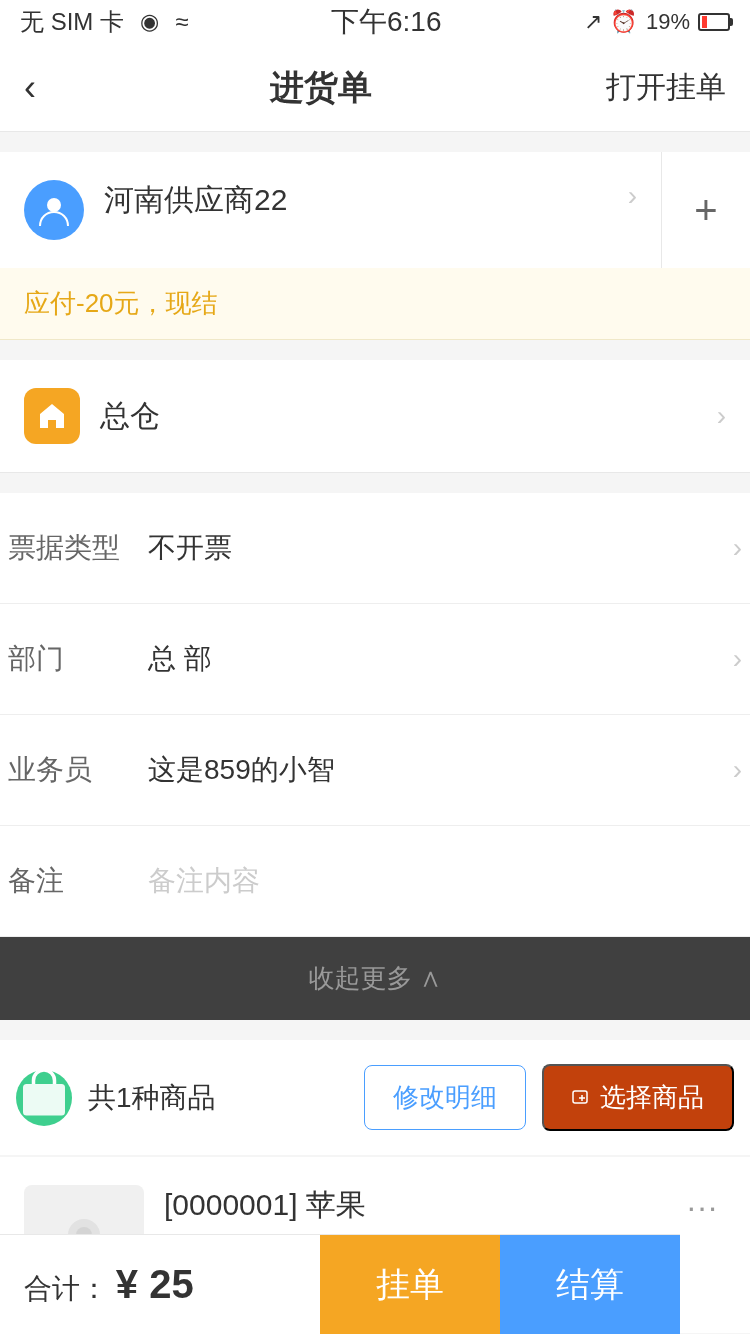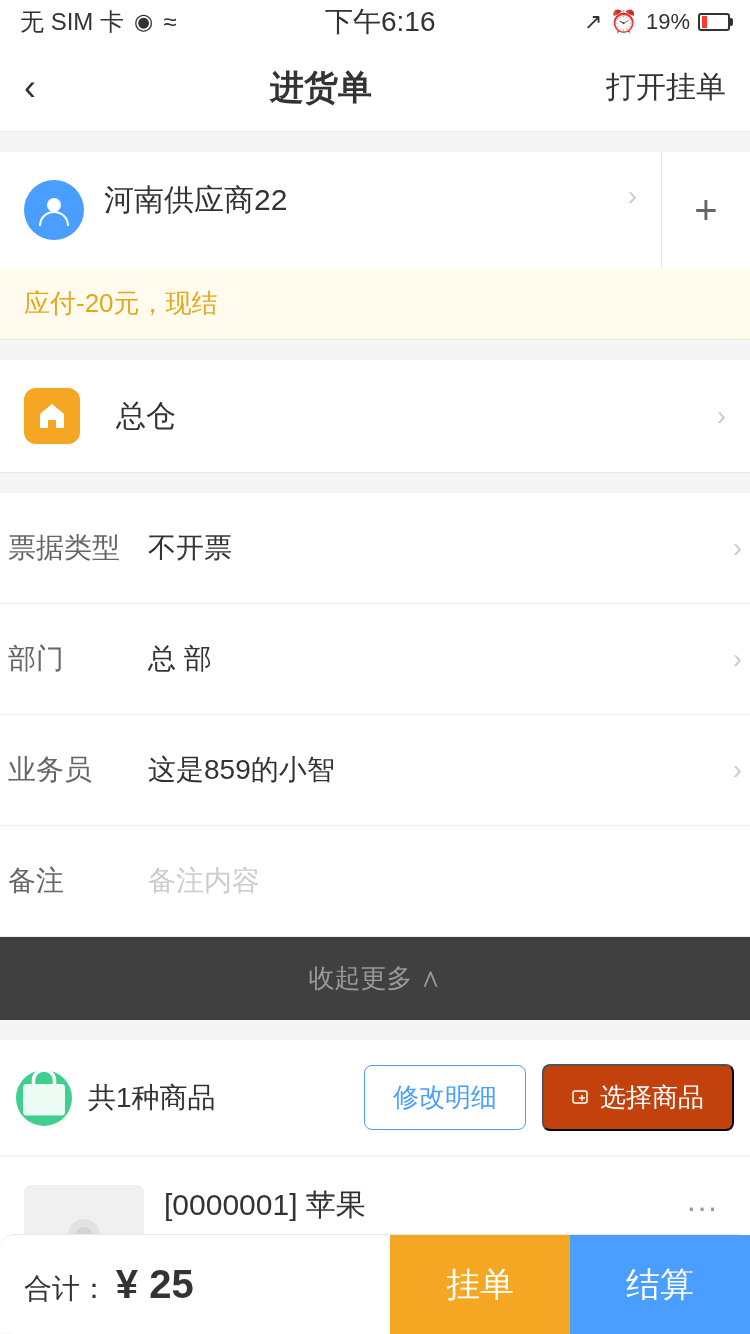--- a/index.html
+++ b/index.html
@@ -16,21 +16,21 @@
     .status-bar {
       display: flex;
       justify-content: space-between;
       align-items: center;
       background: #fff;
       padding: 0 20px;
       height: 44px;
       font-size: 24px;
       color: #333;
     }
-    .status-left { display: flex; align-items: center; gap: 10px; }
+    .status-left { display: flex; align-items: center; gap: 16px; }
     .status-center { font-size: 28px; font-weight: 500; }
     .status-right { display: flex; align-items: center; gap: 8px; font-size: 22px; }
     .battery {
       display: inline-flex; align-items: center;
       border: 2px solid #333; border-radius: 3px; padding: 1px 2px;
       position: relative; height: 18px; width: 32px;
     }
     .battery::after {
       content: '';
       position: absolute; right: -5px; top: 50%; transform: translateY(-50%);
@@ -107,21 +107,21 @@
       padding: 28px 24px;
       border-bottom: 1px solid #e8e8e8;
     }
     .warehouse-icon {
       width: 56px; height: 56px; border-radius: 12px;
       background: #f5a623;
       display: flex; align-items: center; justify-content: center;
       margin-right: 20px; flex-shrink: 0;
     }
     .warehouse-icon svg { width: 32px; height: 32px; }
-    .warehouse-name { font-size: 30px; color: #333; flex: 1; margin-left: 16px; }
+    .warehouse-name { font-size: 30px; color: #333; flex: 1; }
 
     
     .form-row {
       background: #fff;
       display: flex;
       align-items: center;
       padding: 36px 8px;
       border-bottom: 1px solid #eee;
     }
     .form-label {
@@ -206,27 +206,26 @@
     .product-info { flex: 1; }
     .product-name { font-size: 30px; color: #333; margin-bottom: 16px; }
     .product-price { font-size: 28px; color: #333; }
     .product-more {
       color: #999; font-size: 32px; cursor: pointer; padding: 4px 8px;
     }
 
     
     .bottom-bar {
       position: fixed;
-      bottom: 0; left: 0; width: 750px;
+      bottom: 0; left: 0; width: 680px;
       background: #fff;
       display: flex;
       align-items: center;
       height: 100px;
       border-top: 1px solid #e8e8e8;
-      border-radius: 15px;
     }
     .total-section {
       flex: 1;
       padding: 0 24px;
     }
     .total-label { font-size: 28px; color: #333; }
     .total-amount { font-size: 40px; color: #333; font-weight: 600; display: inline; }
     .total-count { font-size: 24px; color: #999; margin-top: 4px; }
     .btn-hang {
       background: #f5a623;

